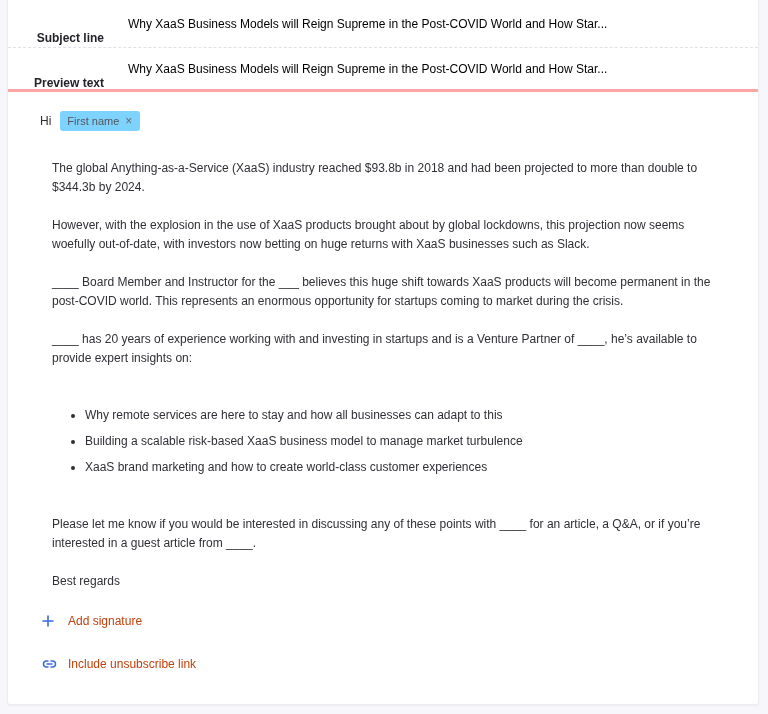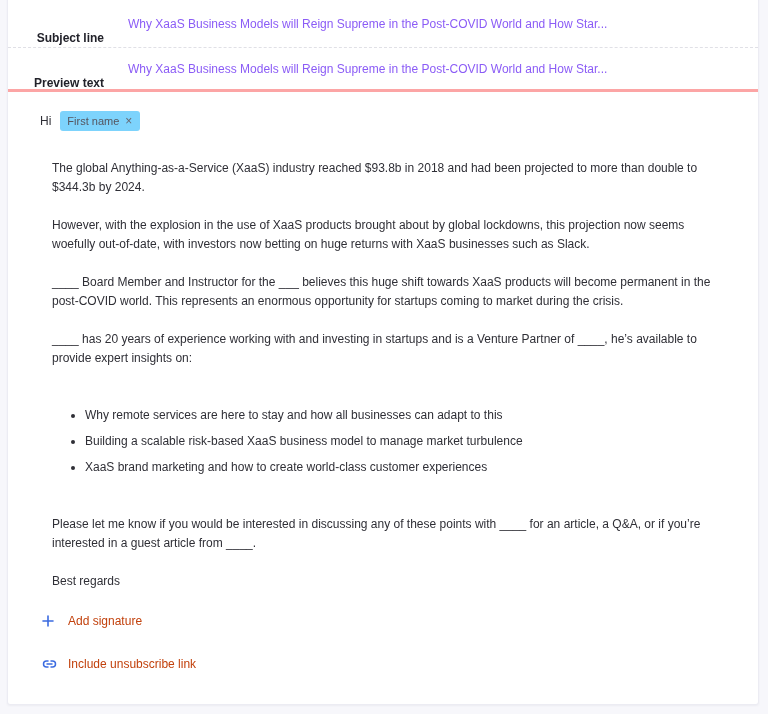--- a/index.html
+++ b/index.html
@@ -47,21 +47,21 @@
       text-align: right;
       font-size: 12px;
       font-weight: bold;
       color: #22222a;
       flex-shrink: 0;
       margin-top: 28px;
     }
     .meta-value {
       margin-left: 24px;
       font-size: 12px;
-      color: #8b5cf6;
+      color: #000000;
       white-space: nowrap;
       overflow: hidden;
     }
     .body {
       padding: 17px 32px 0 32px;
       font-size: 12px;
       line-height: 19px;
       color: #2f2f36;
     }
     .greeting {

